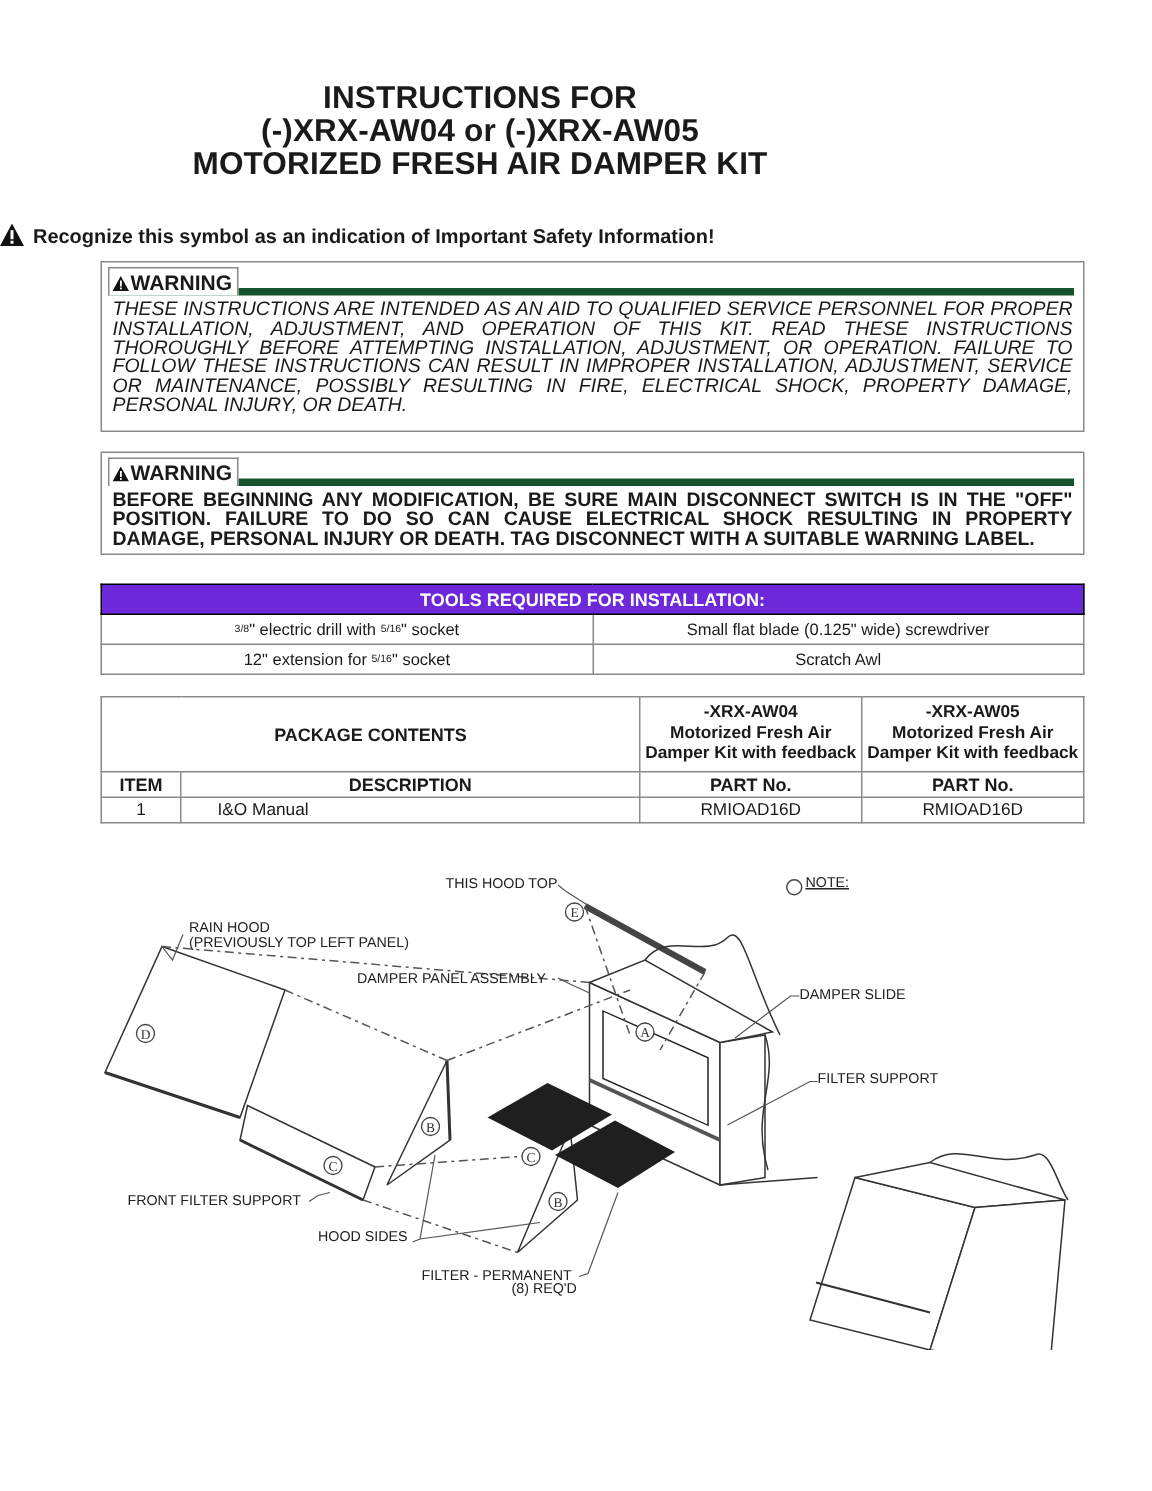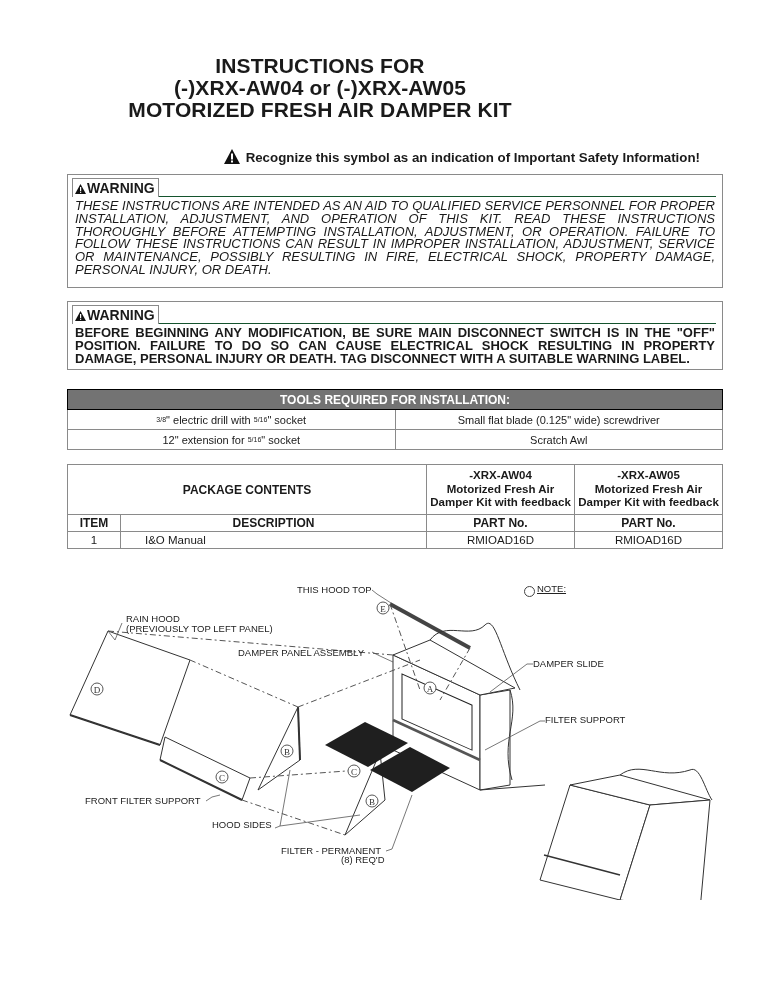--- a/index.html
+++ b/index.html
@@ -2,37 +2,37 @@
 <html><head>
   <meta charset="utf-8">
   <style>
     * { margin: 0; padding: 0; box-sizing: border-box; }
     html, body { width: 768px; height: 994px; background: #ffffff; overflow: hidden; }
     body { position: relative; font-family: "Liberation Sans", sans-serif; color: #1a1a1a; }
 
     .title-block { position: absolute; left: 0; top: 55px; width: 640px; text-align: center; }
     .title-line { font-size: 21px; font-weight: bold; line-height: 22px; letter-spacing: 0.1px; }
 
-    .safety-note { position: absolute; left: 0; top: 149px; width: 700px; text-align: right; font-size: 13.3px; font-weight: bold; }
+    .safety-note { position: absolute; left: 0; top: 149px; width: 700px; text-align: left; font-size: 13.3px; font-weight: bold; }
     .safety-note .tri { display: inline-block; vertical-align: -2px; margin-right: 6px; }
 
     .warn-box { position: absolute; left: 67px; width: 656px; border: 1px solid #8a8a8a; }
     .warn-box.w1 { top: 174px; height: 114px; }
     .warn-box.w2 { top: 301px; height: 69px; }
-    .warn-head { position: relative; height: 19px; margin: 3px 6px 0 4px; border-bottom: 1px solid #14532d; }
+    .warn-head { position: relative; height: 19px; margin: 3px 6px 0 4px; border-bottom: 5px solid #14532d; }
     .warn-label { position: absolute; left: 0; top: 0; height: 19px; padding: 0 3px 0 2px; border: 1px solid #8a8a8a; border-bottom: none; background: #fff; font-size: 14px; font-weight: bold; line-height: 18px; }
     .warn-label .tri-s { display: inline-block; vertical-align: -1px; margin-right: 1px; }
     .warn-text { margin: 3px 7px 0 7px; font-size: 13px; line-height: 12.8px; text-align: justify; text-align-last: left; }
     .w1 .warn-text { font-style: italic; }
     .w2 .warn-text { font-weight: bold; }
 
     table { border-collapse: collapse; position: absolute; left: 67px; width: 656px; font-size: 11px; }
     table td, table th { border: 1px solid #8a8a8a; text-align: center; font-weight: normal; }
     .tools { top: 389px; }
-    .tools .hdr { background: #737373; color: #fff; font-weight: bold; font-size: 12px; height: 20px; border-color: #000; }
+    .tools .hdr { background: #6d28d9; color: #fff; font-weight: bold; font-size: 12px; height: 20px; border-color: #000; }
     .tools td { height: 20px; width: 50%; }
     .pkg { top: 464px; }
     .pkg .b { font-weight: bold; }
     .pkg .pc { height: 50px; font-size: 12px; }
     .pkg .kit { font-weight: bold; line-height: 13.5px; width: 148px; font-size: 11.5px; }
     .pkg .sub td { height: 17px; font-weight: bold; font-size: 12px; }
     .pkg .row td { height: 17px; font-size: 11.5px; }
     .pkg .desc-cell { text-align: left; padding-left: 24px; }
     .frac { font-size: 7px; vertical-align: 2px; }
 

